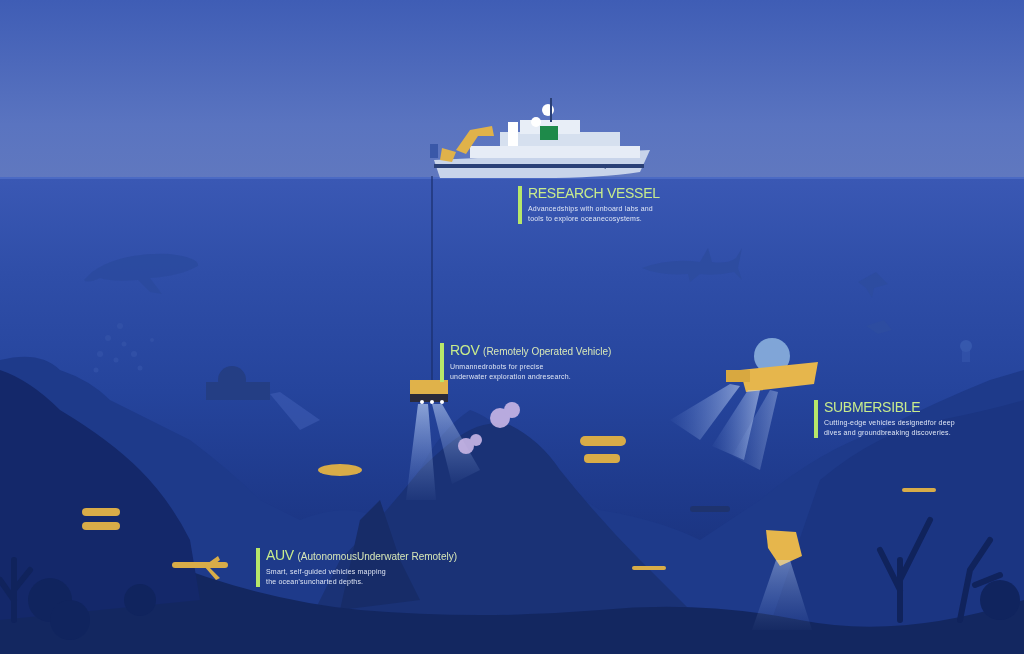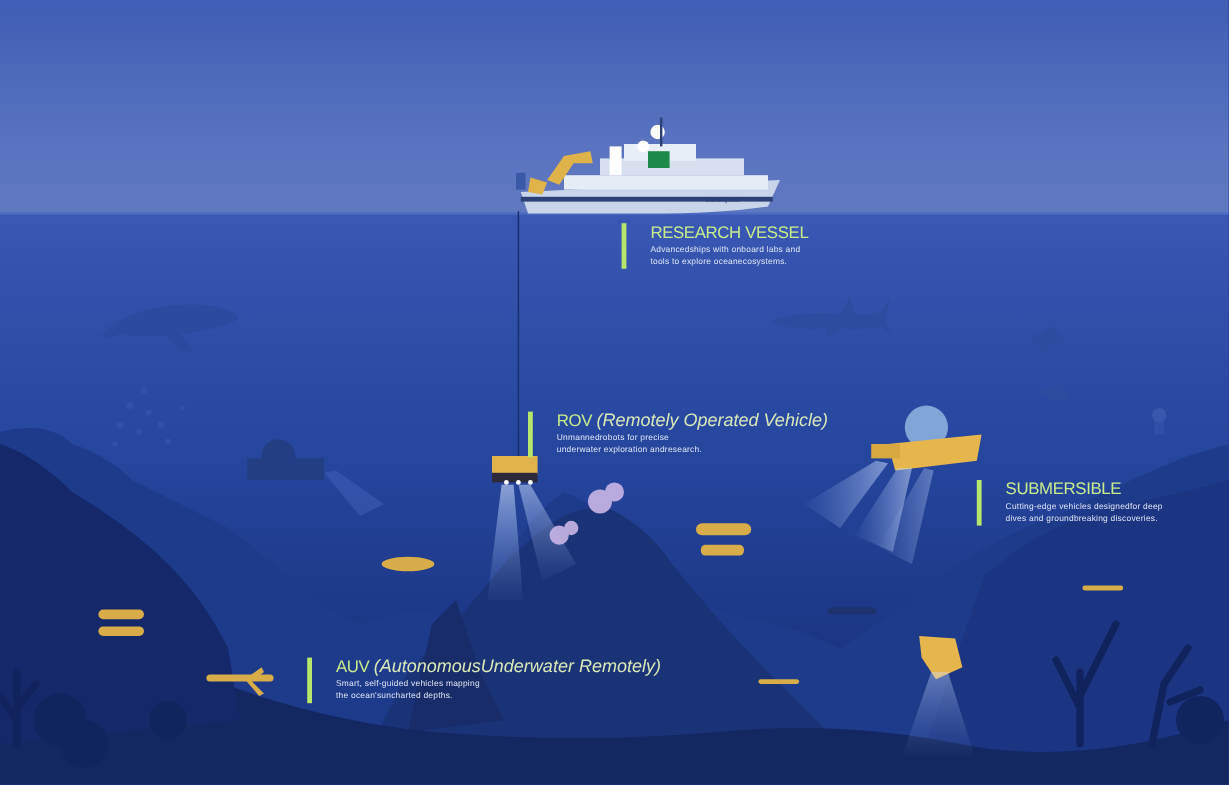--- a/index.html
+++ b/index.html
@@ -2,23 +2,23 @@
 <html><head>
 <meta charset="utf-8">
 <style>
   html,body{margin:0;padding:0;}
   body{width:1024px;height:654px;overflow:hidden;font-family:"Liberation Sans",sans-serif;background:#1d3a8c;}
   .scene{position:relative;width:1024px;height:654px;overflow:hidden;}
   .sky{position:absolute;left:0;top:0;width:1024px;height:178px;background:linear-gradient(180deg,#3f5db5 0%,#5a74c0 70%,#6078bf 100%);}
   .sea{position:absolute;left:0;top:178px;width:1024px;height:476px;background:linear-gradient(180deg,#3a58b4 0%,#2f4ea8 20%,#25449c 45%,#1d3888 70%,#152a6c 100%);}
   .surface-line{position:absolute;left:0;top:177px;width:1024px;height:2px;background:#4b6ac4;}
   svg.art{position:absolute;left:0;top:0;}
-  .label{position:absolute;border-left:4px solid #b7e76a;padding-left:20px;color:#ffffff;}
+  .label{position:absolute;border-left:4px solid #b7e76a;padding-left:6px;color:#ffffff;}
   .label .title{font-size:14px;color:#c8ec8c;letter-spacing:-0.3px;line-height:15px;white-space:nowrap;}
-  .label .title .sub{font-size:15px;color:#d8e8b8;letter-spacing:0;font-style:italic;}
+  .label .title .sub{font-size:10px;color:#d8e8b8;letter-spacing:0;}
   .label .desc{font-size:7px;color:#dfe6f5;line-height:10px;margin-top:3px;white-space:nowrap;letter-spacing:0.2px;}
 </style>
 </head>
 <body>
 
 <div class="scene">
   <div class="sky"></div>
   <div class="sea"></div>
   <div class="surface-line"></div>
 

